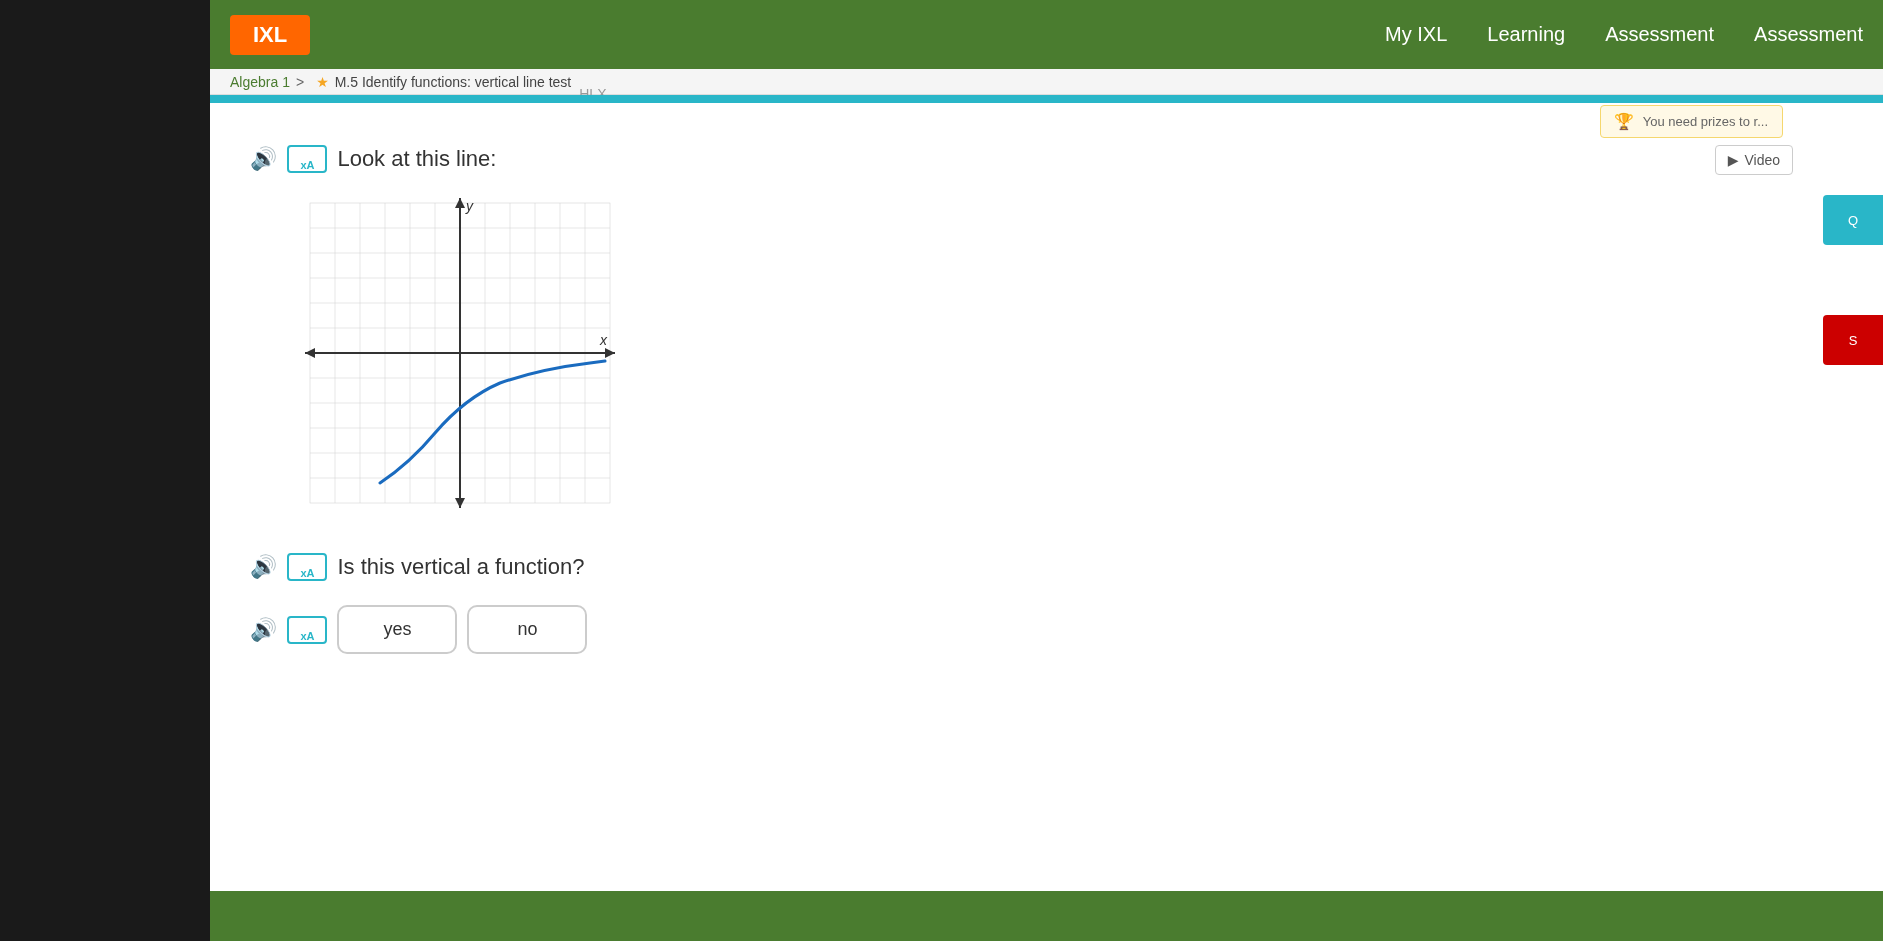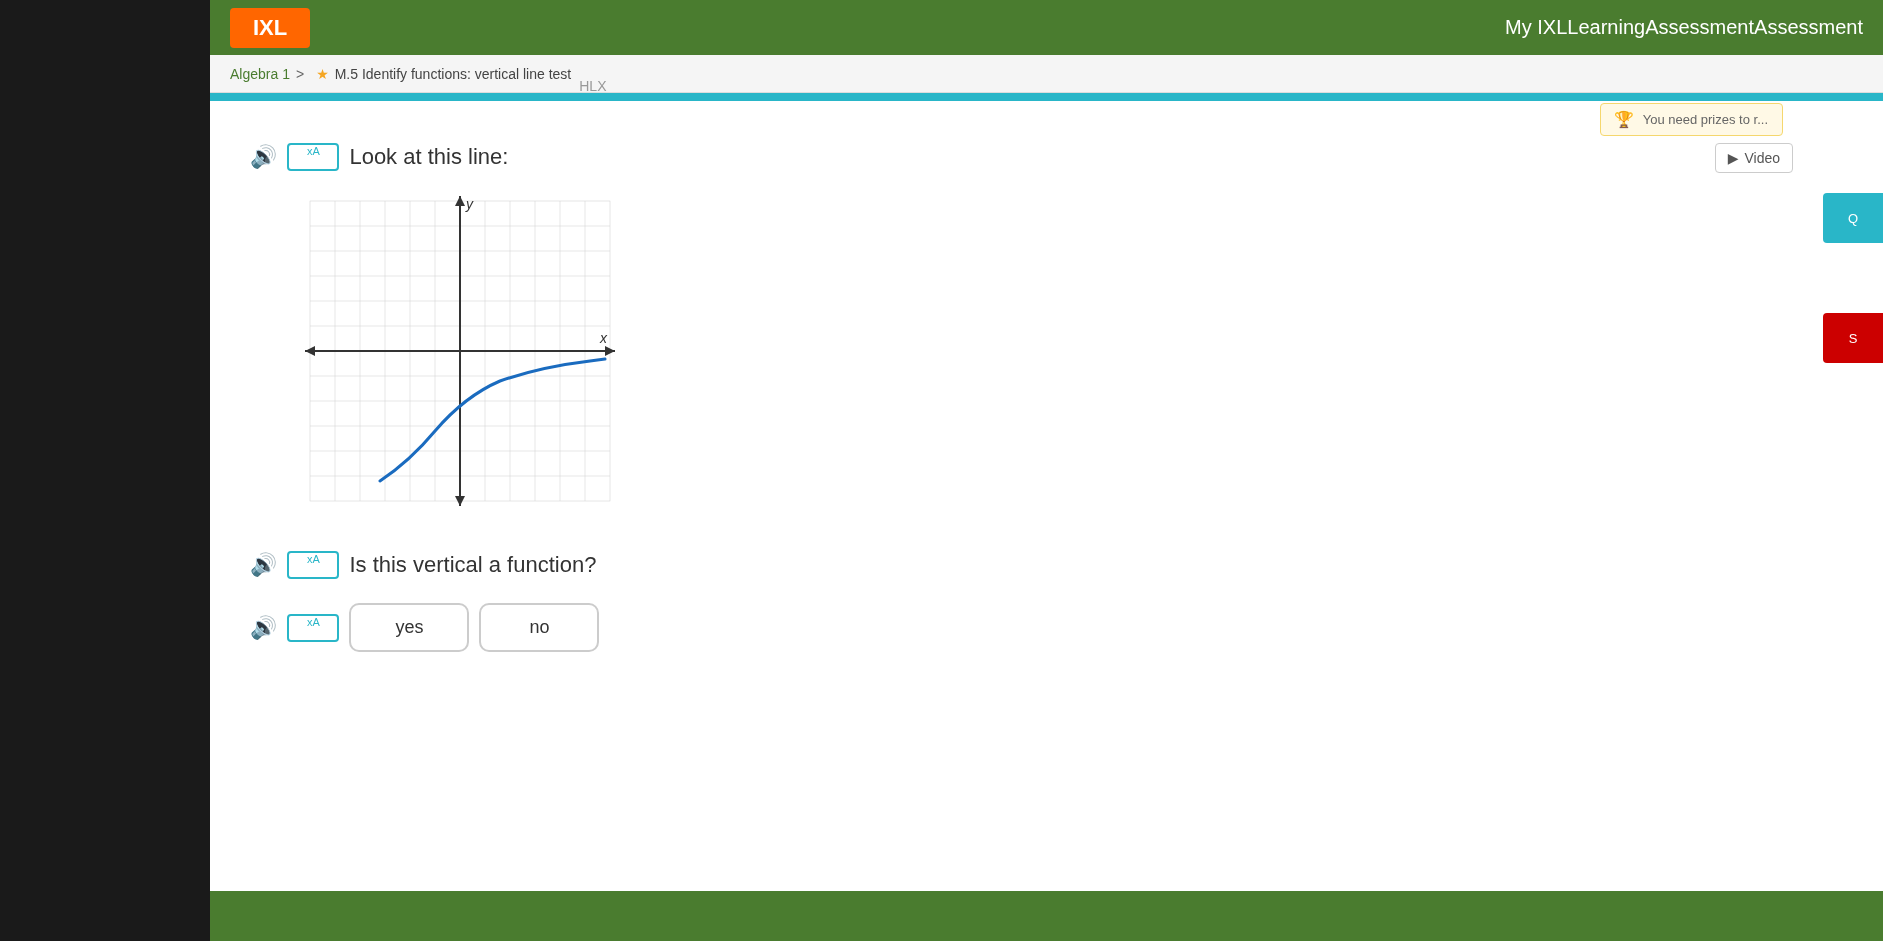--- a/index.html
+++ b/index.html
@@ -27,21 +27,21 @@
       position: absolute;
       left: 210px;
       top: 0;
       right: 0;
       bottom: 0;
     }
 
     
     .top-nav {
       background: #4a7c2f;
-      height: 55px;
+      height: 69px;
       display: flex;
       align-items: center;
       padding: 0 20px;
       position: relative;
       justify-content: space-between;
     }
 
     .logo-area {
       background: #ff6600;
       width: 80px;
@@ -51,36 +51,37 @@
       justify-content: center;
       color: white;
       font-weight: bold;
       font-size: 22px;
       border-radius: 4px;
       margin-right: 30px;
     }
 
     .nav-links {
       display: flex;
+      gap: 40px;
       margin-left: auto;
       align-items: center;
     }
 
     .nav-link {
       color: white;
       font-size: 20px;
       font-weight: 500;
       cursor: pointer;
       text-decoration: none;
     }
 
     
     .breadcrumb-bar {
       background: #f5f5f5;
-      height: 38px;
+      height: 26px;
       display: flex;
       align-items: center;
       padding: 0 20px;
       font-size: 14px;
       color: #444;
       border-bottom: 1px solid #ddd;
     }
 
     .breadcrumb-link {
       color: #4a7c2f;
@@ -136,30 +137,30 @@
       margin-bottom: 16px;
     }
 
     .sound-icon {
       color: #29b6c8;
       font-size: 22px;
       cursor: pointer;
     }
 
     .translate-icon {
-      width: 52px;
+      width: 40px;
       height: 28px;
       border: 2px solid #29b6c8;
       border-radius: 4px;
       display: flex;
-      align-items: flex-start;
+      align-items: flex-end;
       justify-content: center;
       color: #29b6c8;
       font-size: 11px;
-      font-weight: normal;
+      font-weight: bold;
       cursor: pointer;
     }
 
     .question-text {
       font-size: 22px;
       color: #333;
       font-weight: 400;
     }
 
     

